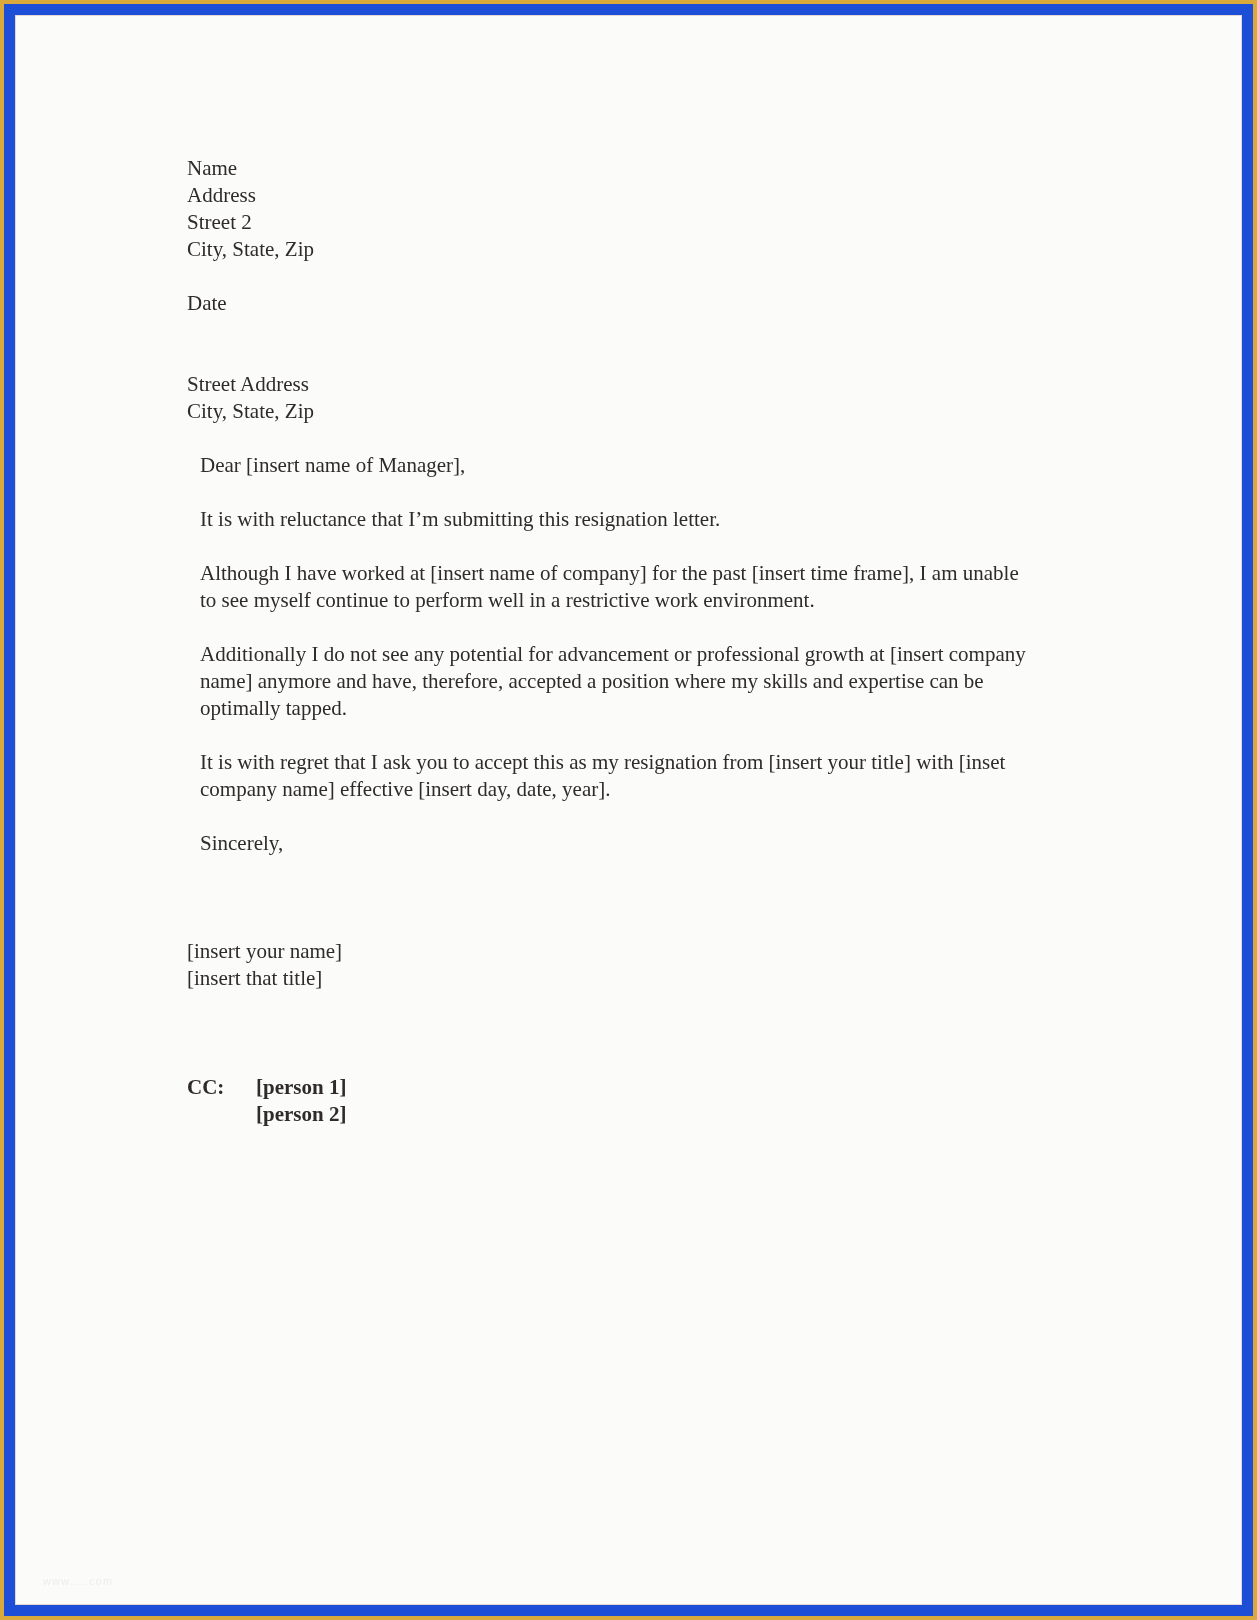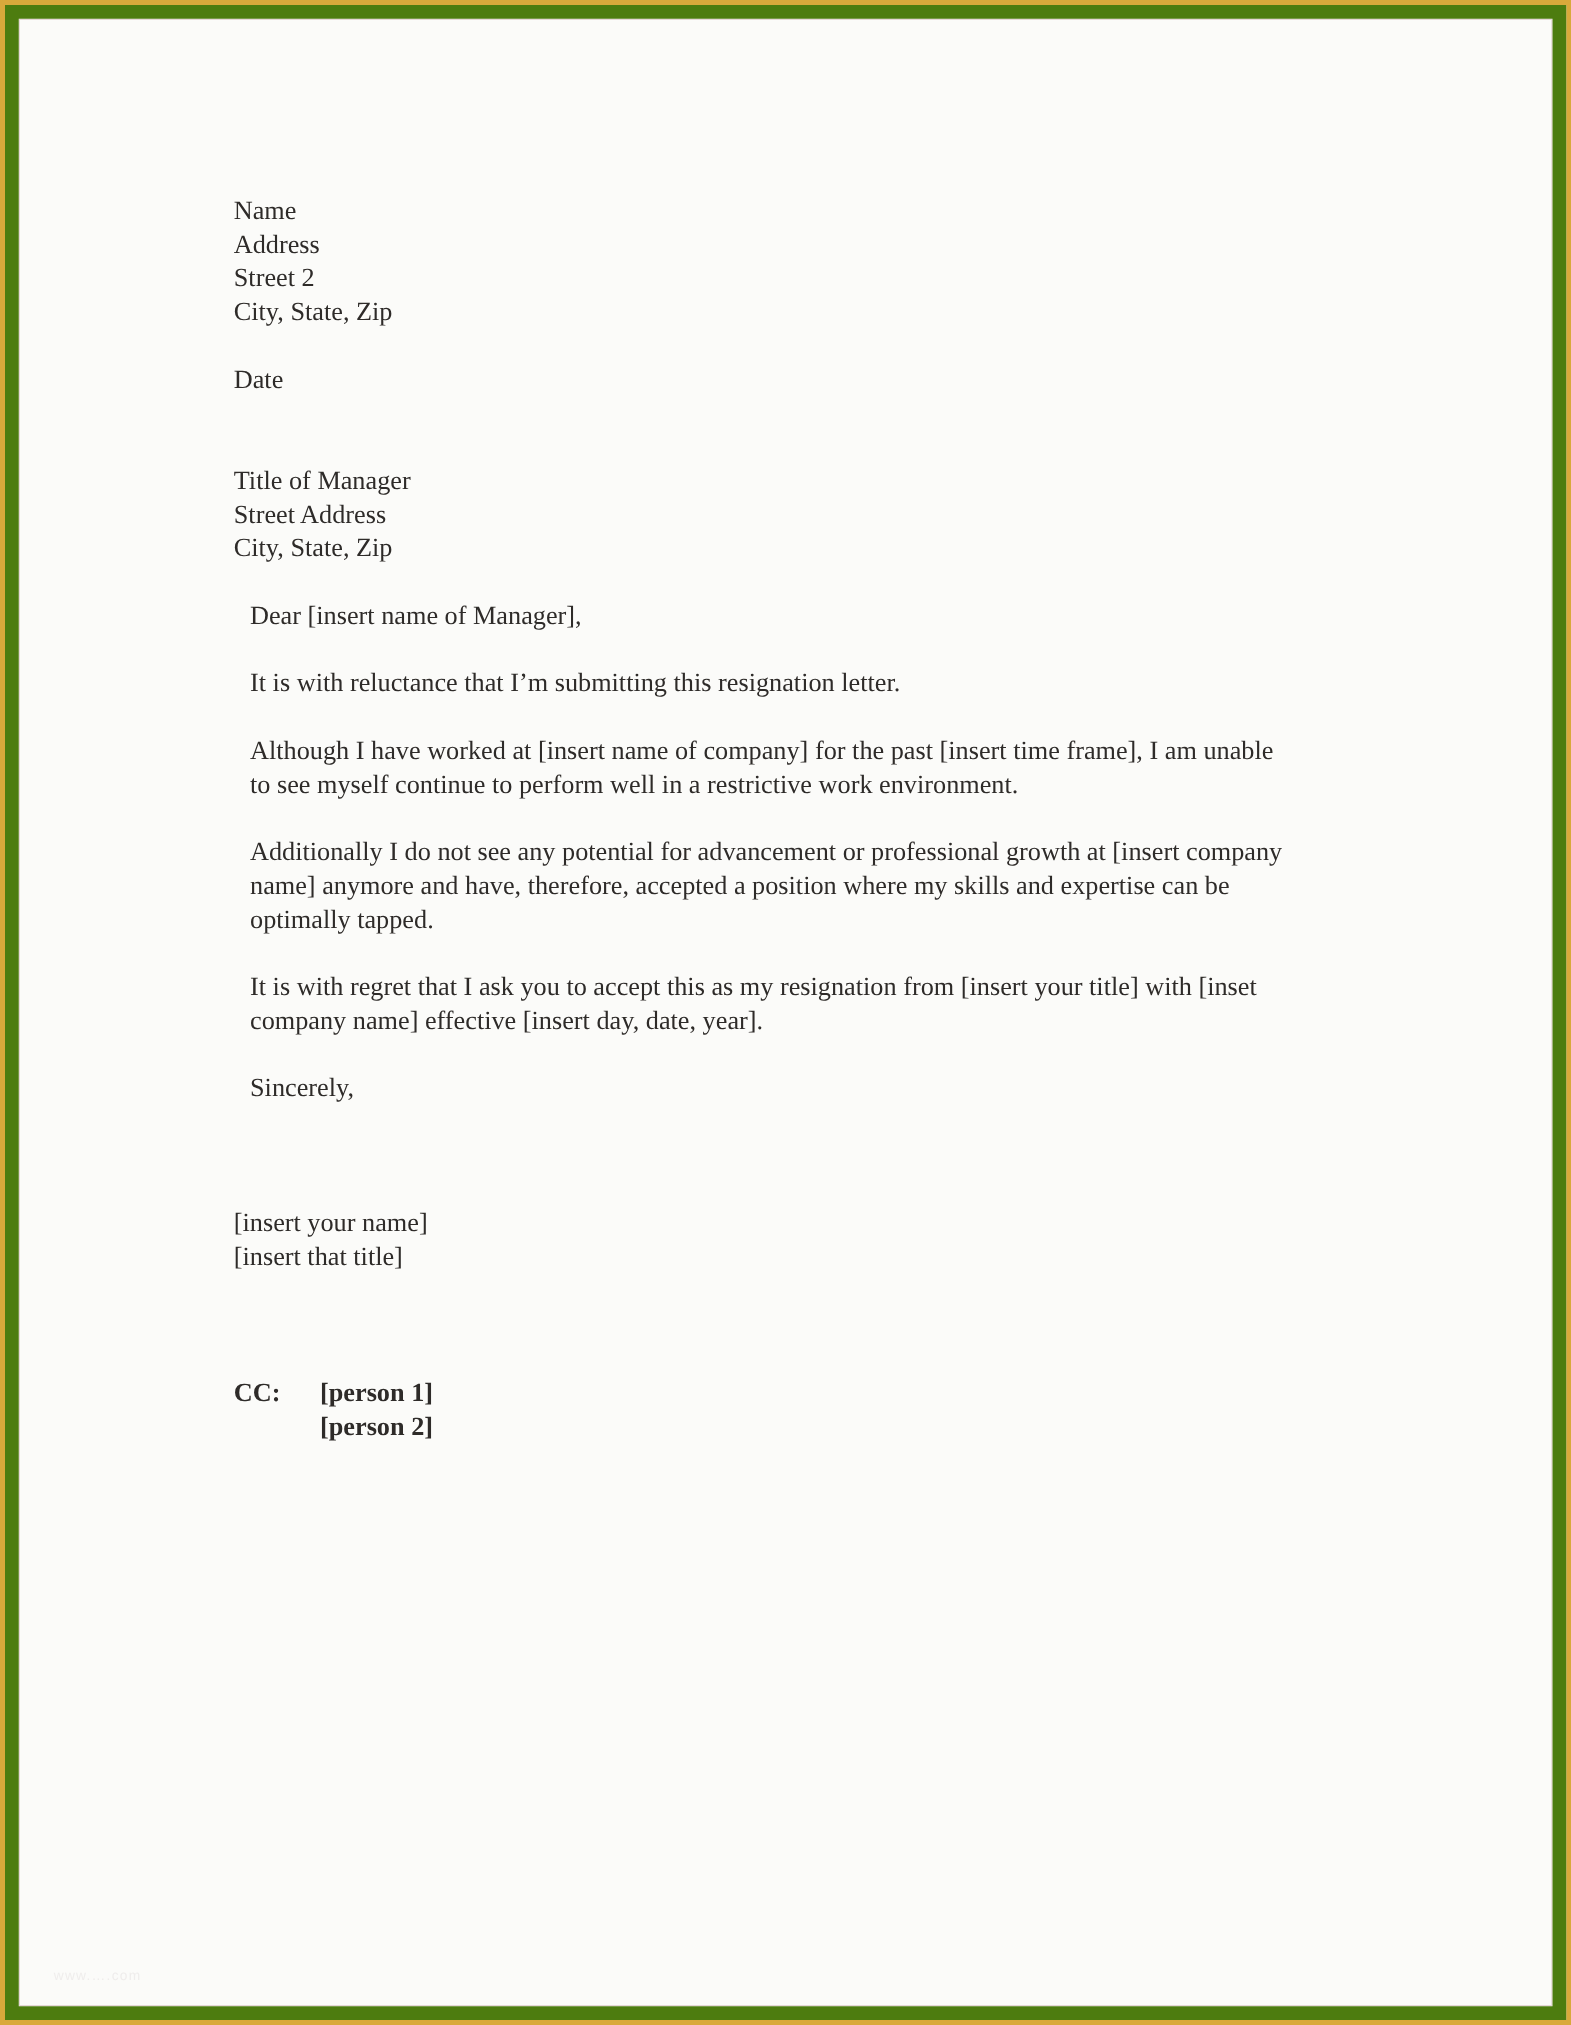--- a/index.html
+++ b/index.html
@@ -13,21 +13,21 @@
     height: 1620px;
     box-sizing: border-box;
     background: #D9A93B; 
     padding: 4px;
   }
   .page {
     position: relative;
     width: 100%;
     height: 100%;
     box-sizing: border-box;
-    border: 11px solid #4d7c0f; 
+    border: 11px solid #1d4ed8; 
     background: #FBFBF9;        
     overflow: hidden;
   }
   .page::after { 
     content: "";
     position: absolute;
     inset: 0;
     pointer-events: none;
     box-shadow: inset 0 0 0 1px rgba(110, 10, 13, 0.15);
   }
@@ -80,21 +80,20 @@
       <div class="block sender">
         <div>Name</div>
         <div>Address</div>
         <div>Street 2</div>
         <div>City, State, Zip</div>
       </div>
 
       <div class="block date-line">Date</div>
 
       <div class="block recipient">
-        <div>Title of Manager</div>
         <div>Street Address</div>
         <div>City, State, Zip</div>
       </div>
 
       <p class="para salutation">Dear [insert name of Manager],</p>
 
       <p class="para">It is with reluctance that I’m submitting this resignation letter.</p>
       <p class="para">Although I have worked at [insert name of company] for the past [insert time frame], I am unable to see myself continue to perform well in a restrictive work environment.</p>
       <p class="para">Additionally I do not see any potential for advancement or professional growth at [insert company name] anymore and have, therefore, accepted a position where my skills and expertise can be optimally tapped.</p>
       <p class="para">It is with regret that I ask you to accept this as my resignation from [insert your title] with [inset company name] effective [insert day, date, year].</p>

